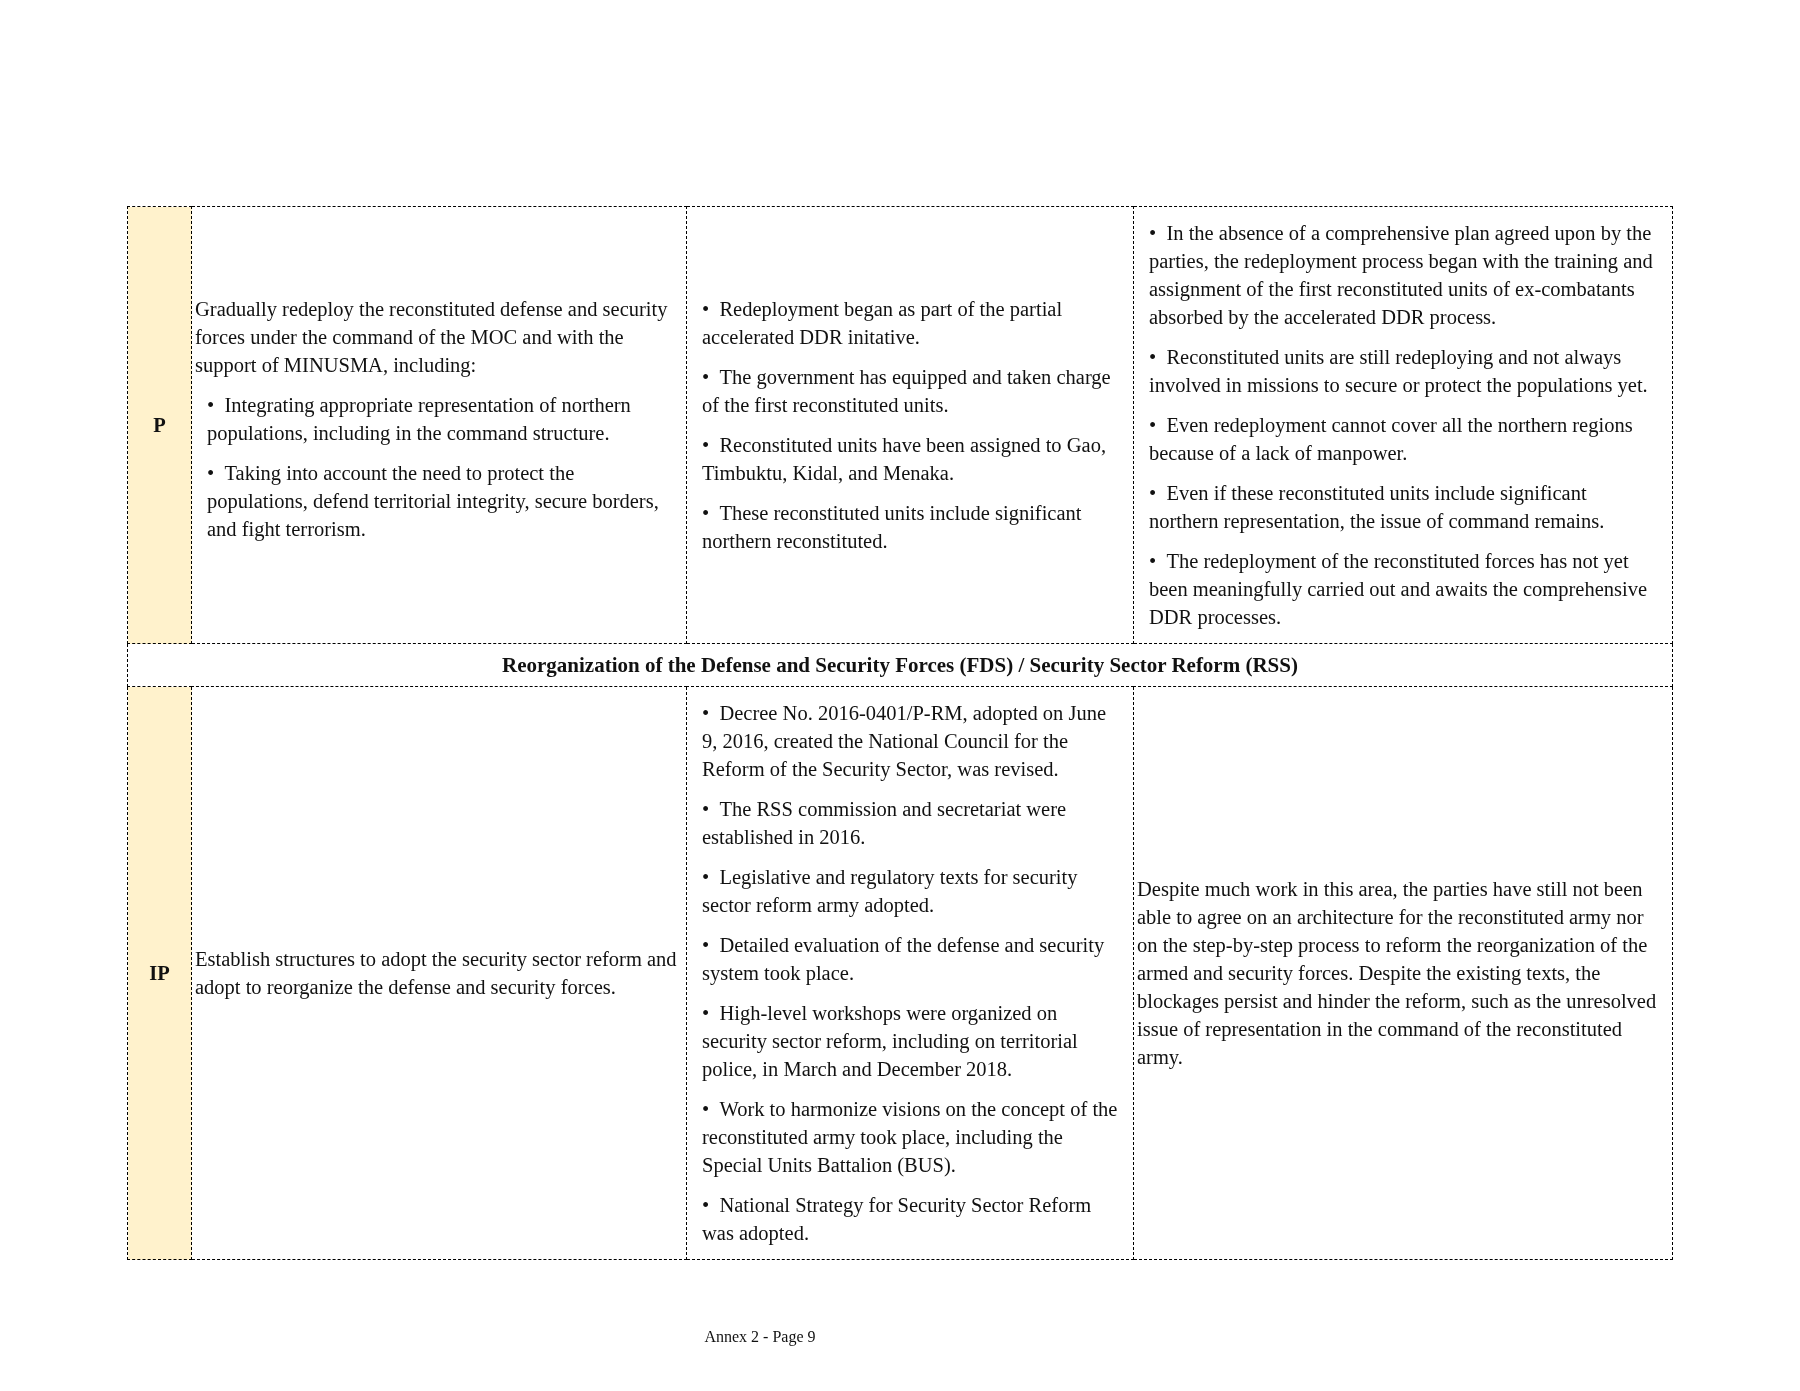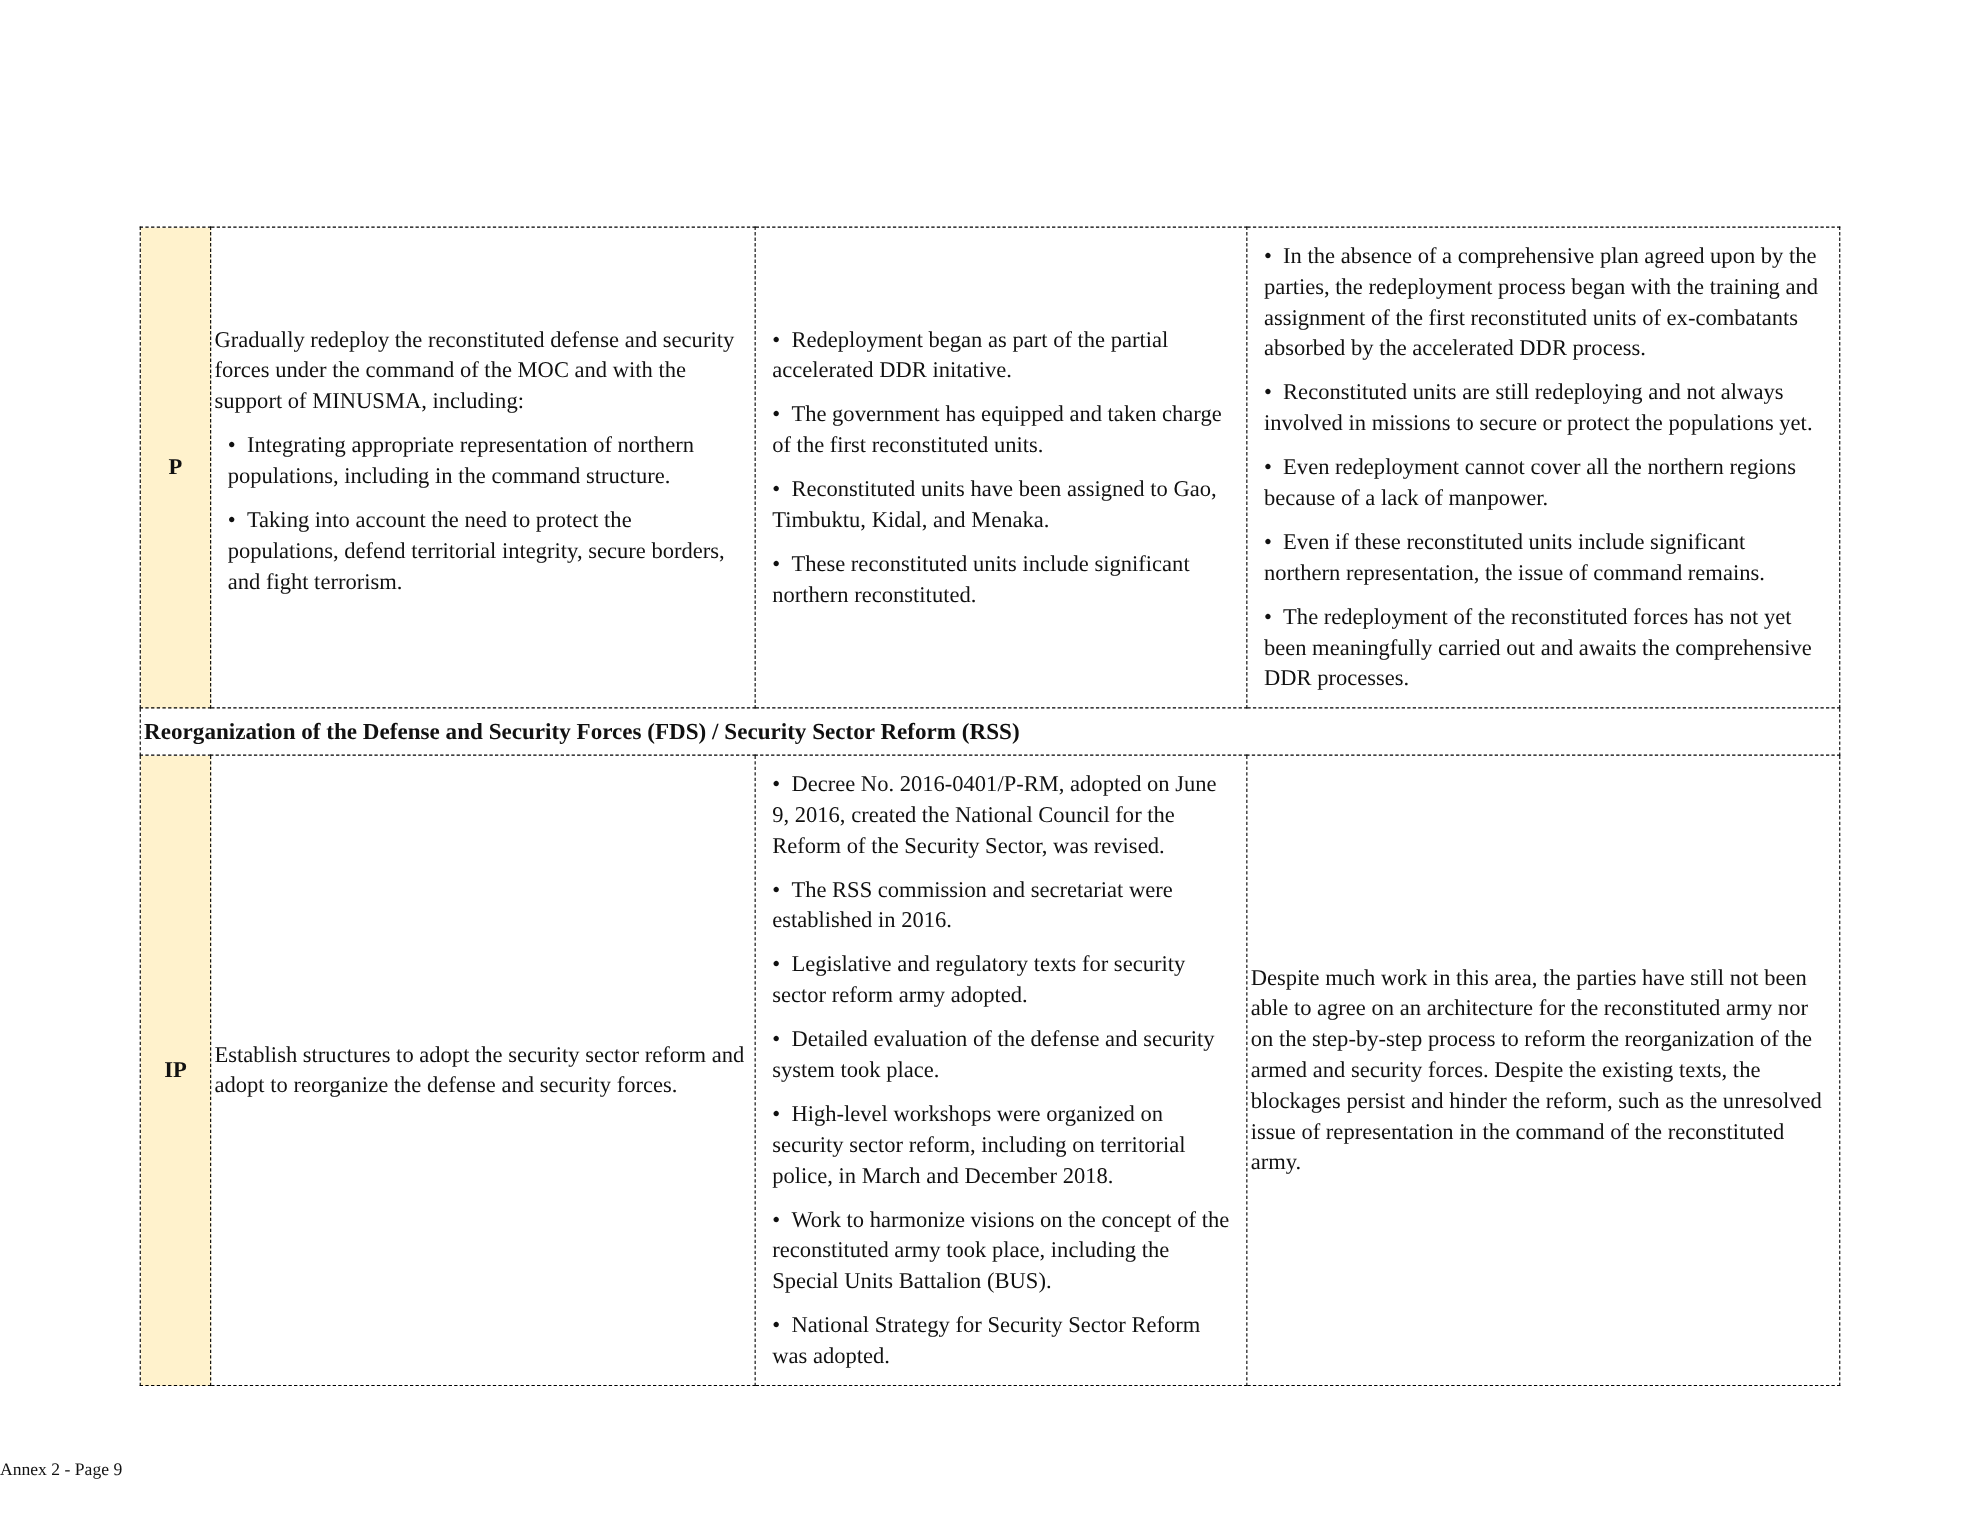--- a/index.html
+++ b/index.html
@@ -9,25 +9,25 @@
            border-collapse: collapse; table-layout: fixed; }
     .tbl td { border: 1.5px dashed #000; vertical-align: middle; padding: 0 3px;
               font-size: 20.5px; line-height: 28px; }
     .tbl col.c0 { width: 64px; }
     .tbl col.c1 { width: 495px; }
     .tbl col.c2 { width: 447px; }
     .tbl col.c3 { width: 539px; }
     .label { background: #fff2cc; text-align: center; font-weight: bold; font-size: 21px; }
     .row-p td { height: 419px; }
     .row-ip td { height: 508px; }
-    .row-sec td { height: 42px; text-align: left; font-weight: bold; font-size: 21px; }
+    .row-sec td { height: 42px; text-align: center; font-weight: bold; font-size: 21px; }
     .p { margin: 0; }
     .bul { margin: 12px; }
     .bul::before { content: "\2022\00a0\00a0"; }
-    .footer { position: absolute; top: 1328px; left: 0; width: 1520px; text-align: left;
+    .footer { position: absolute; top: 1328px; left: 0; width: 1520px; text-align: center;
               font-size: 16px; }
   </style>
 </head>
 <body>
 
 <table class="tbl">
   <colgroup>
       <col class="c0">
       <col class="c1">
       <col class="c2">

